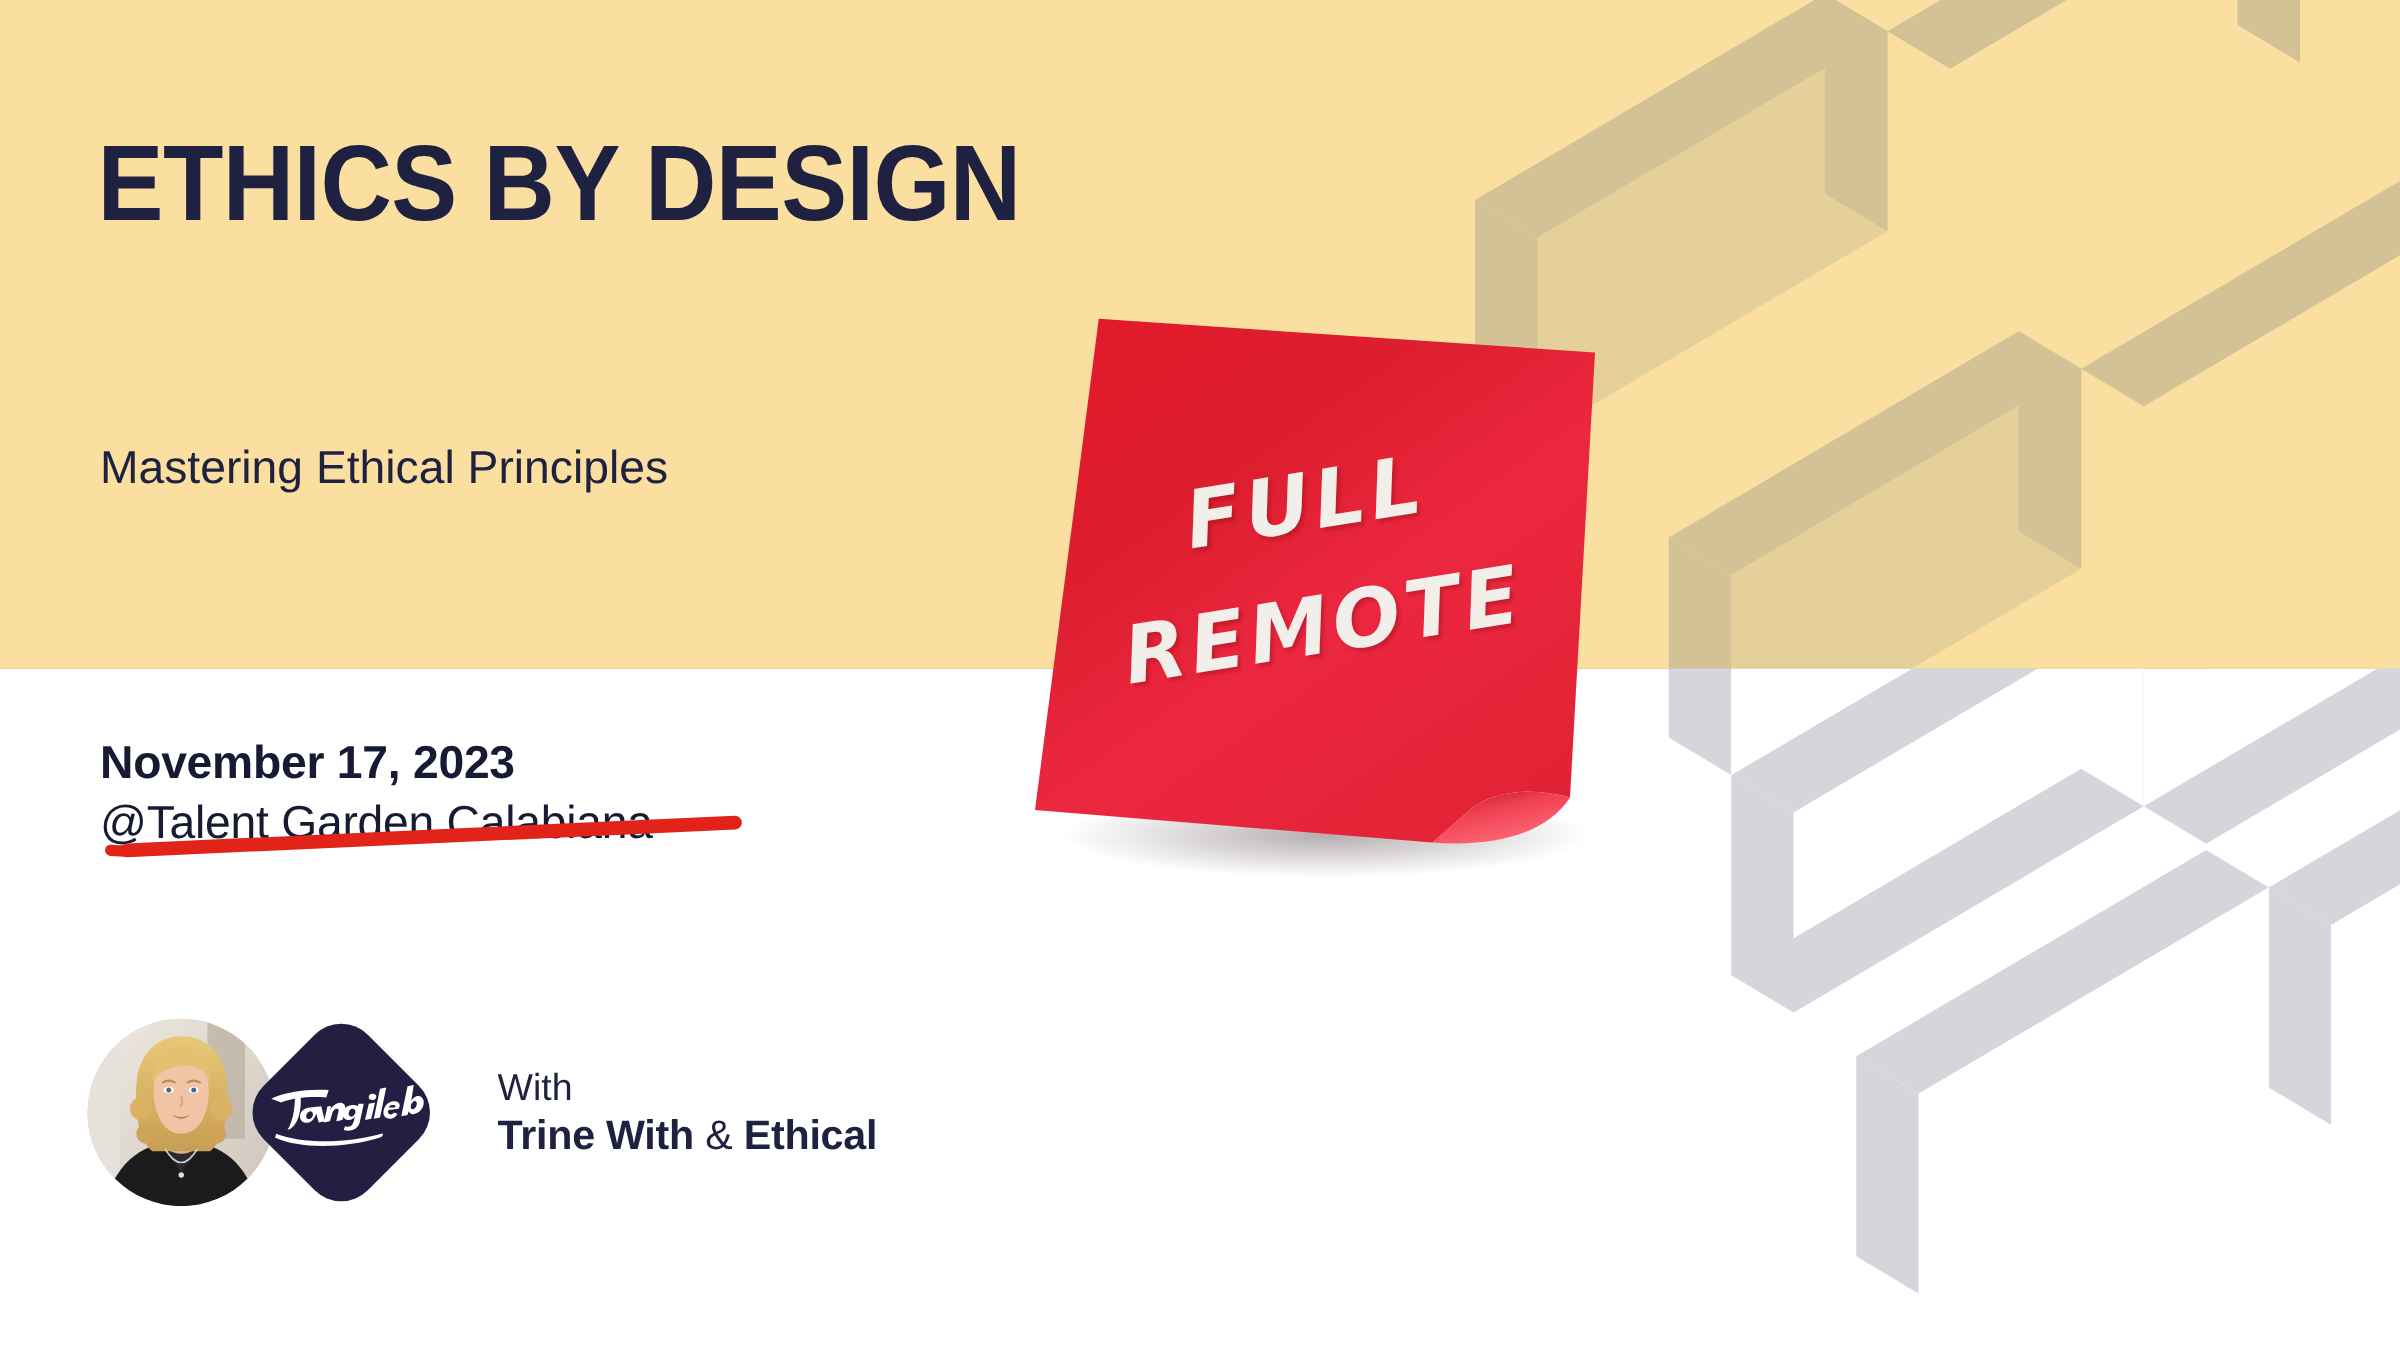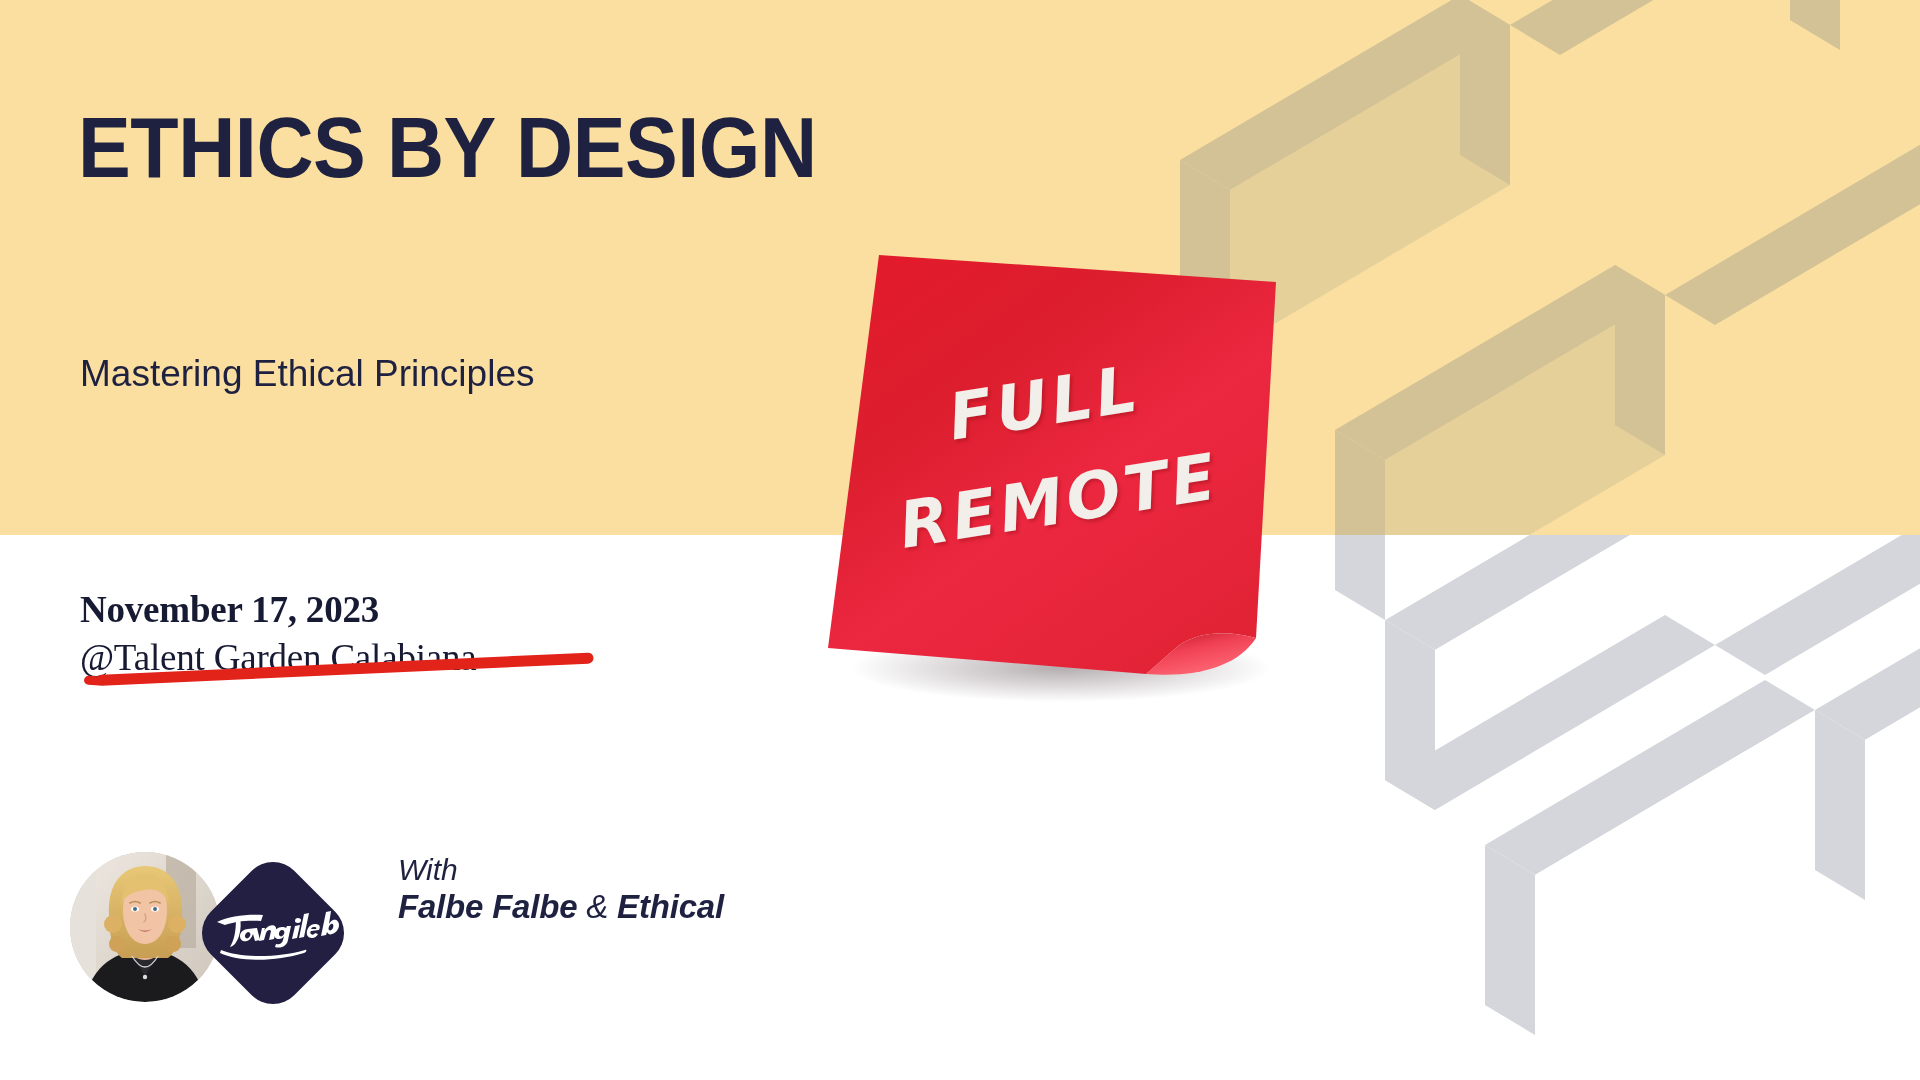--- a/index.html
+++ b/index.html
@@ -34,21 +34,21 @@
     transform:scaleX(0.92);transform-origin:left top;
     white-space:nowrap;
   }
   .subtitle{
     position:absolute;left:80px;top:300px;
     font-size:37px;line-height:1.42;
     font-weight:400;color:#1E2140;margin-top:48px;
   }
   .subtitle span{display:block;}
 
-  .date-block{position:absolute;left:80px;top:588px;font-family:Liberation Serif, serif;}
+  .date-block{position:absolute;left:80px;top:588px;}
   .date-line{
     font-size:37px;line-height:1.2;font-weight:700;color:#171A33;
     letter-spacing:-0.2px;
   }
   .venue-wrap{position:relative;display:inline-block;margin-top:4px;}
   .venue-line{
     font-size:37px;line-height:1.2;font-weight:400;color:#171A33;
     letter-spacing:-0.2px;position:relative;z-index:1;
   }
   .strike{
@@ -58,22 +58,22 @@
     z-index:2;
     box-shadow:0 0 0 0 rgba(0,0,0,0);
   }
   .strike::before{
     content:"";position:absolute;left:-12px;top:1px;width:20px;height:9px;
     background:#E2231A;border-radius:6px;transform:rotate(6deg);
   }
 
   
   .speaker-row{
-    position:absolute;left:70px;top:852px;
-    display:flex;align-items:flex-start;font-style:italic;
+    position:absolute;left:70px;top:809px;
+    display:flex;align-items:center;
   }
   .avatar{
     width:150px;height:150px;border-radius:50%;
     overflow:hidden;position:relative;flex:0 0 auto;
     background:#cfc9c2;
   }
   .avatar svg{display:block;}
   .logo-diamond{
     width:162px;height:162px;flex:0 0 auto;
     margin-left:-28px;position:relative;
@@ -265,21 +265,21 @@
             <path d="M123 14 L118 38 L123 37 L124 34 C125 36 127 37 129 36 C133 35 136 31 136 27 C136 23 133 21 130 22 C128 23 127 24 126 26 L128 13 Z M128 26 C130 25 131 27 130 30 C129 32 127 33 126 32 C125 31 126 27 128 26 Z"></path>
 
             <path d="M18 52 C38 60 74 60 102 52 C104 51 104 54 101 55 C72 64 36 64 17 55 Z"></path>
           </g>
         </svg>
       </div>
     </div>
 
     <div class="with-block">
       <div class="with-label">With</div>
-      <div class="with-names"><span>Falbe Falbe</span><span class="amp"> &amp; </span><span>Ethical</span></div>
+      <div class="with-names"><span>Trine With</span><span class="amp"> &amp; </span><span>Ethical</span></div>
     </div>
   </div>
 
   <div class="sticky-wrap">
     <svg width="520" height="470" viewBox="0 0 520 470" xmlns="http://www.w3.org/2000/svg">
       <defs>
         <linearGradient id="noteg" x1="0.15" y1="0" x2="0.9" y2="1">
           <stop offset="0%" stop-color="#E21B2C"></stop>
           <stop offset="28%" stop-color="#DC1E2E"></stop>
           <stop offset="55%" stop-color="#EC2740"></stop>

